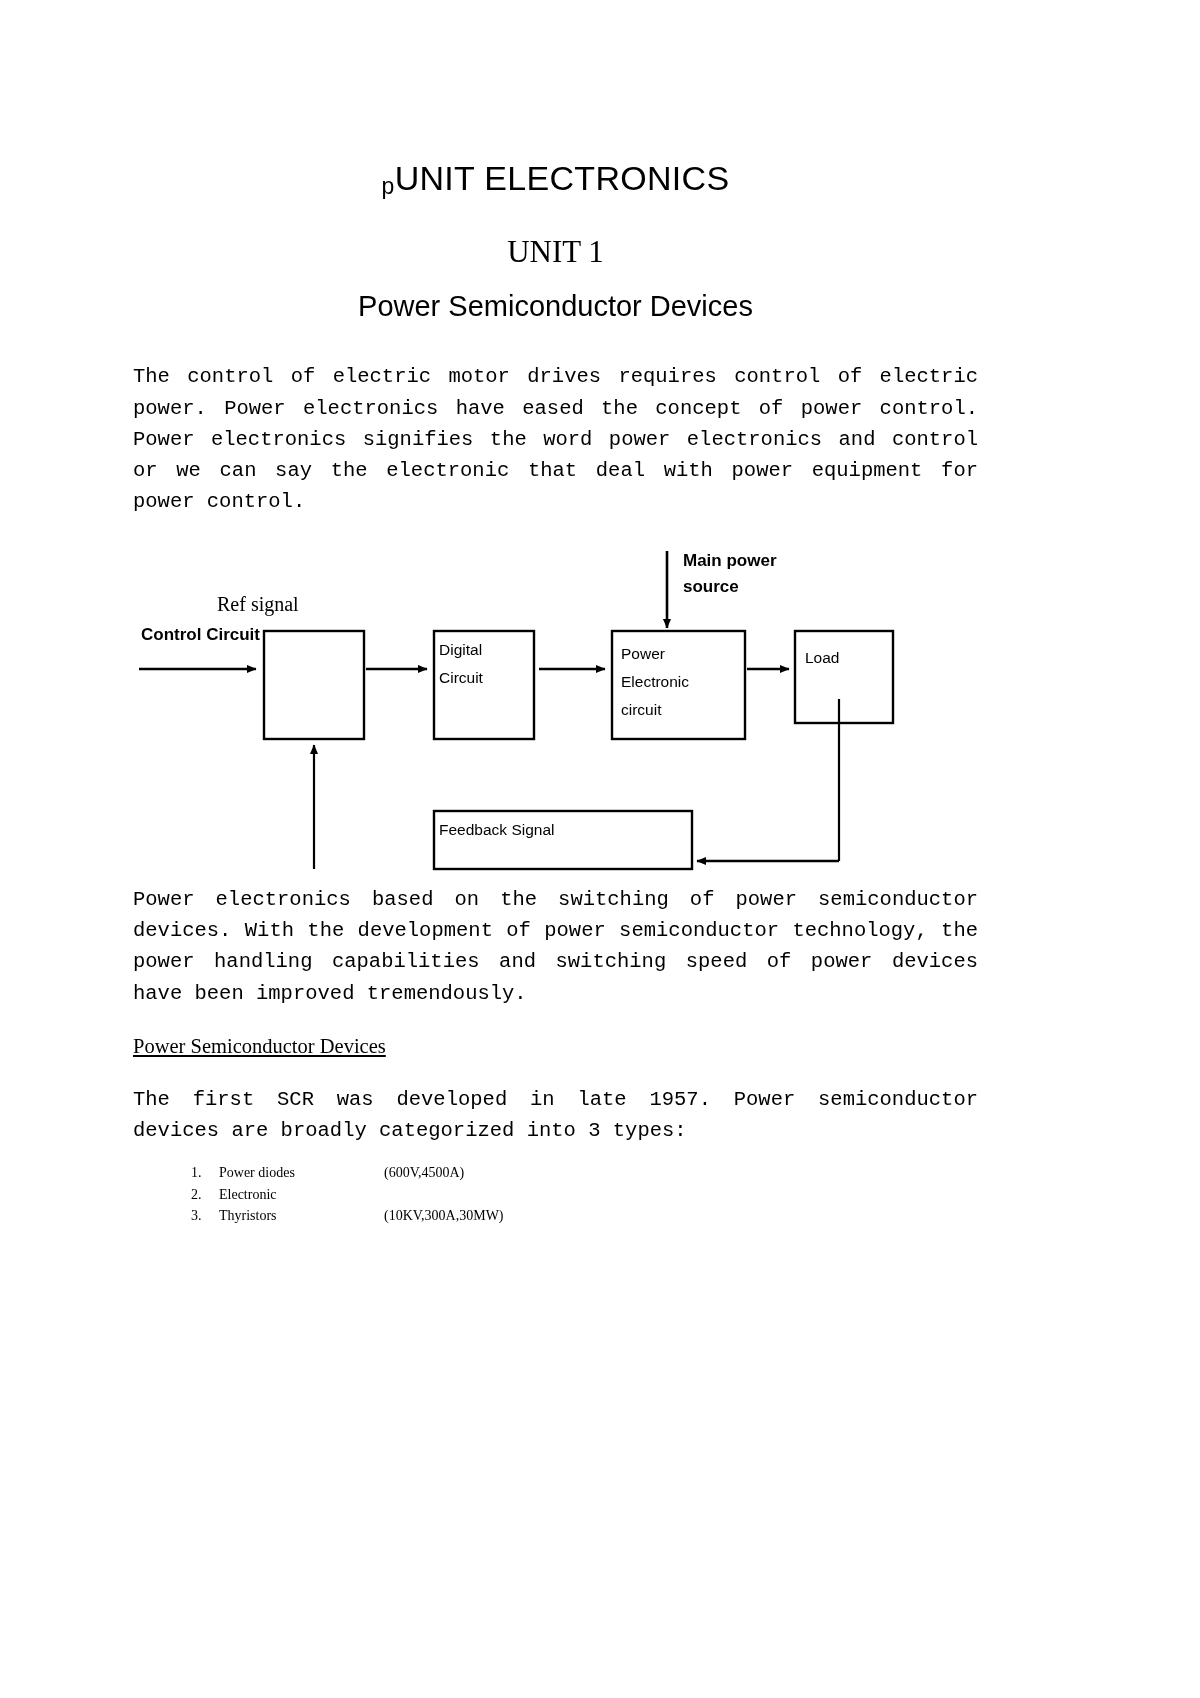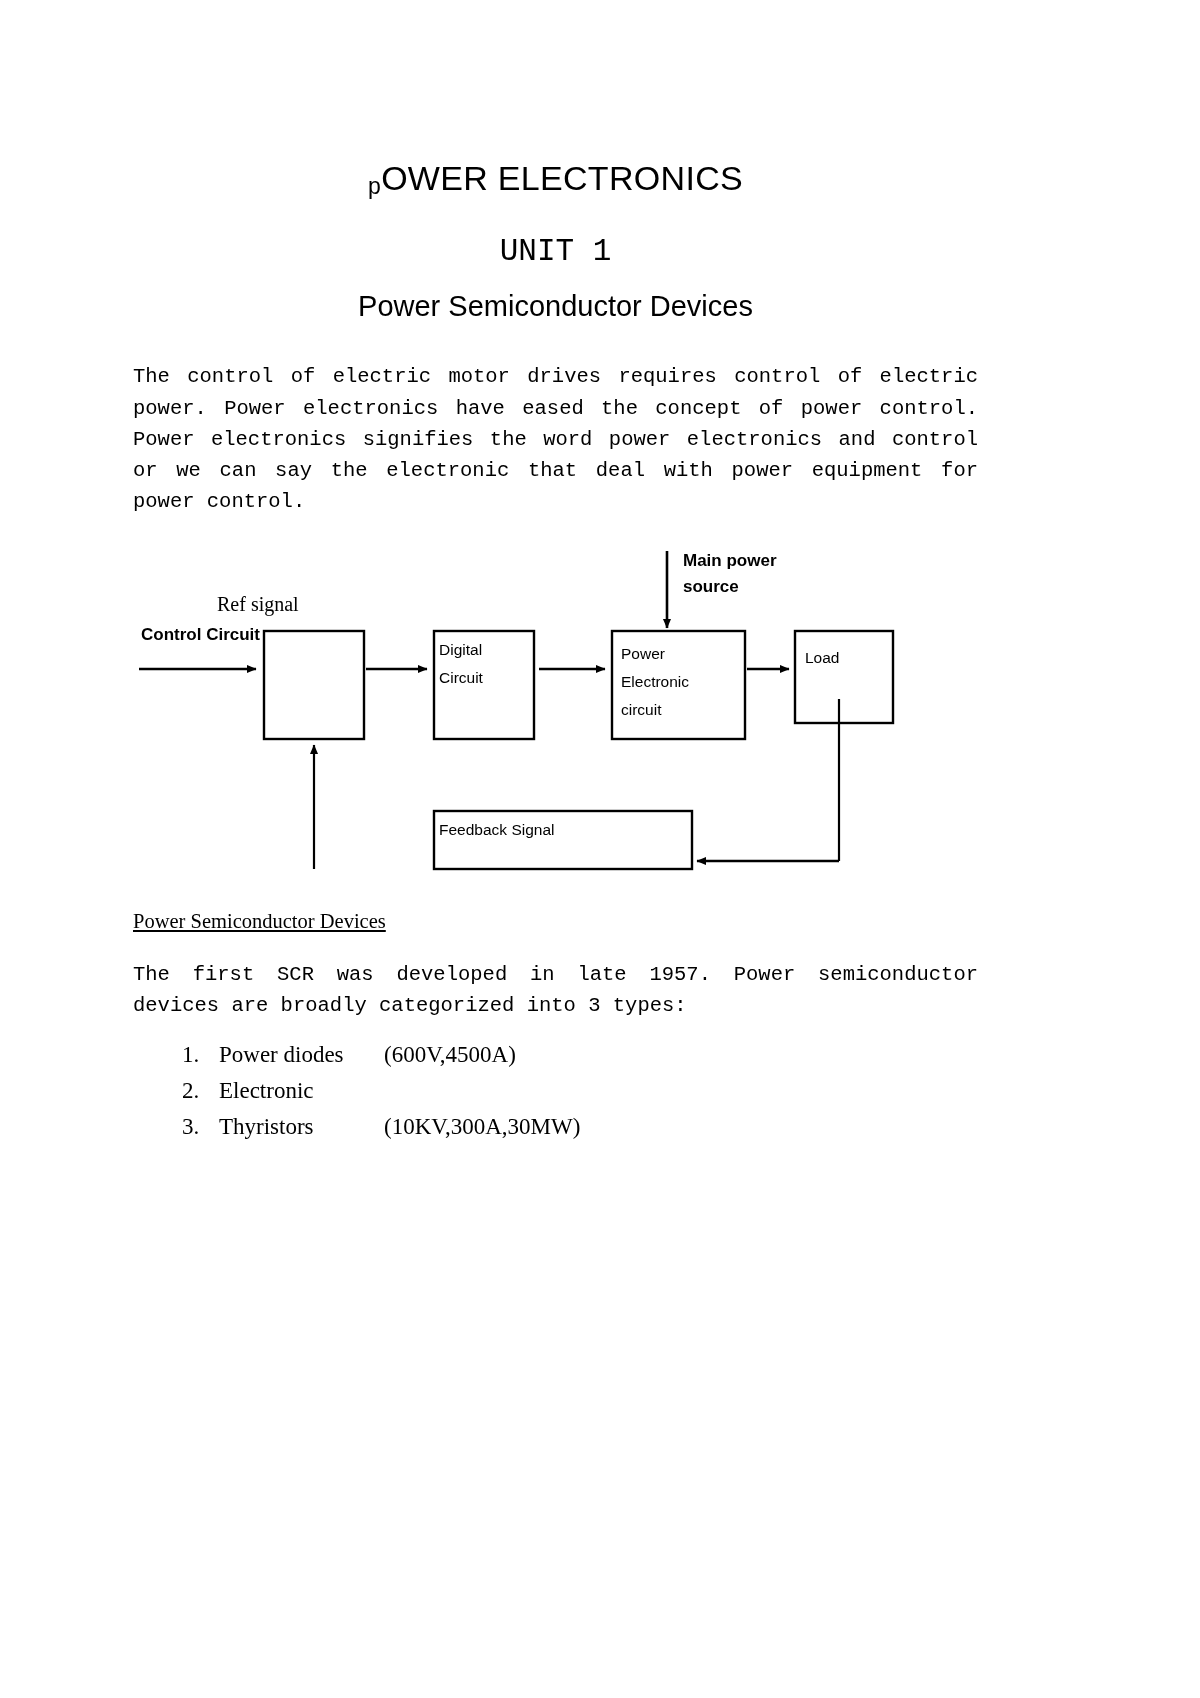--- a/index.html
+++ b/index.html
@@ -43,21 +43,21 @@
     line-height: 1.1;
   }
   .title-main .drop-p {
     font-size: 23px;
     vertical-align: baseline;
     position: relative;
     top: 4px;
   }
   .title-unit {
     text-align: center;
-    font-family: Liberation Mono, monospace;
+    font-family: Liberation Serif, serif;
     font-weight: 400;
     font-size: 31px;
     margin: 0;
     padding-top: 38px;
     line-height: 1.1;
   }
   .title-sub {
     text-align: center;
     font-family: "Liberation Sans", sans-serif;
     font-weight: 400;
@@ -89,21 +89,21 @@
     margin: 0;
     padding-top: 26px;
   }
   .para-gap {
     padding-top: 26px;
   }
 
   
   ol.device-list {
     font-family: "Liberation Serif", serif;
-    font-size: 23px;
+    font-size: 14px;
     line-height: 1.55;
     margin: 0;
     padding-top: 16px;
     padding-left: 72px;
     list-style-type: decimal;
   }
   ol.device-list li {
     padding-left: 14px;
   }
   ol.device-list li .lbl {
@@ -158,21 +158,21 @@
     stroke-width: 2.2;
     fill: none;
   }
 </style>
 </head>
 <body>
 
 <div class="page">
   <div class="content">
 
-    <h1 class="title-main"><span class="drop-p">p</span><span>OWER ELECTRONICS</span></h1>
+    <h1 class="title-main"><span class="drop-p">p</span><span>UNIT ELECTRONICS</span></h1>
 
     <h2 class="title-unit">UNIT 1</h2>
 
     <h3 class="title-sub">Power Semiconductor Devices</h3>
 
     <p class="para para-intro">The control of electric motor drives requires control of electric power. Power electronics have eased the concept of power control. Power electronics signifies the word power electronics and control or we can say the electronic that deal with power equipment for power control.</p>
 
     <div class="diagram-wrap">
       <svg width="930" height="345" viewBox="0 0 930 345" xmlns="http://www.w3.org/2000/svg">
         <defs>
@@ -215,20 +215,21 @@
 
         <line class="dg-line" x1="750" y1="322" x2="608" y2="322" marker-end="url(#ah)"></line>
 
         <rect class="dg-box" x="345" y="272" width="258" height="58"></rect>
         <text class="dg-label" x="350" y="296">Feedback Signal</text>
 
         <line class="dg-line-thin" x1="225" y1="330" x2="225" y2="206" marker-end="url(#ah)"></line>
       </svg>
     </div>
 
+    <p class="para para-after-diagram">Power electronics based on the switching of power semiconductor devices. With the development of power semiconductor technology, the power handling capabilities and switching speed of power devices have been improved tremendously.</p>
 
     <p class="heading-underline">Power Semiconductor Devices</p>
 
     <p class="para para-gap">The first SCR was developed in late 1957. Power semiconductor devices are broadly categorized into 3 types:</p>
 
     <ol class="device-list">
       <li><span class="lbl">Power diodes</span><span class="val">(600V,4500A)</span></li>
       <li><span class="lbl">Electronic</span><span class="val"></span></li>
       <li><span class="lbl">Thyristors</span><span class="val">(10KV,300A,30MW)</span></li>
     </ol>

